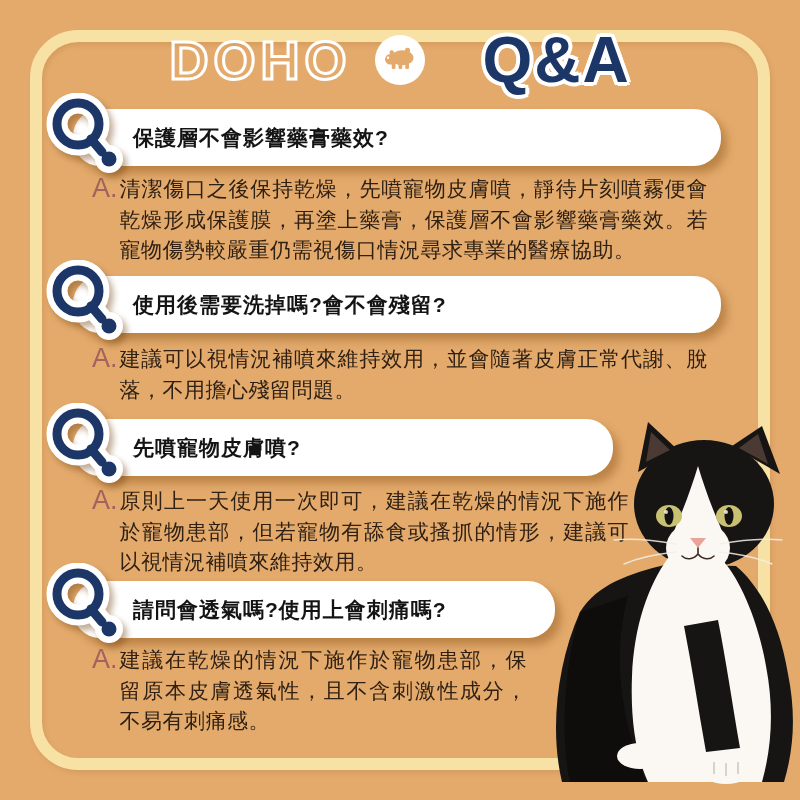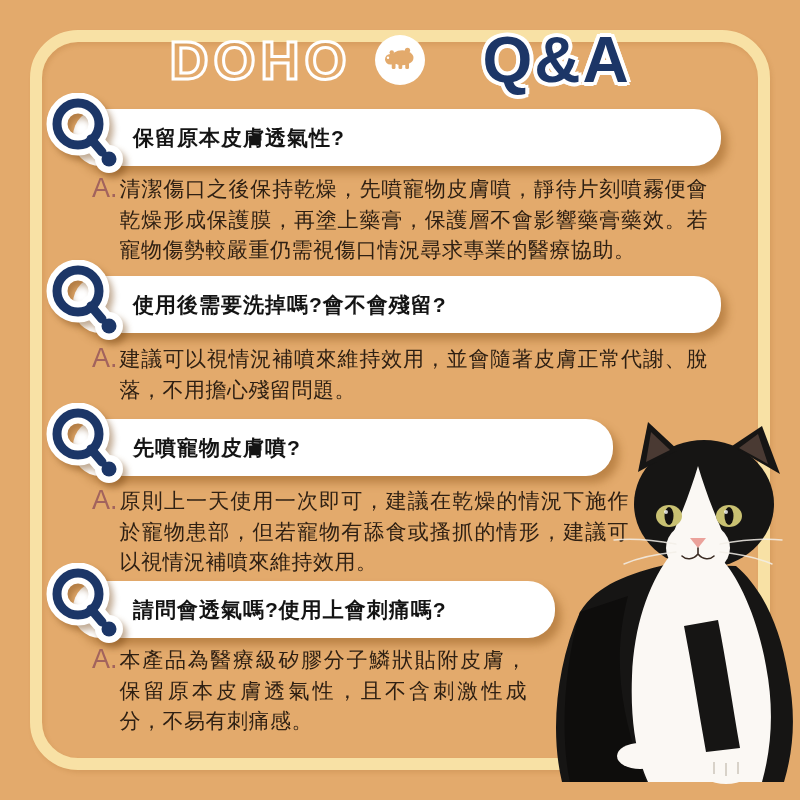--- a/index.html
+++ b/index.html
@@ -96,21 +96,21 @@
           <path d="M49 46 L60 59"></path>
       </g>
       <circle cx="67" cy="66" r="14" fill="#FFFFFF"></circle>
       <g stroke="#1C3667" fill="none" stroke-width="9" stroke-linecap="round">
         <circle cx="36" cy="31" r="21"></circle>
           <path d="M49 46 L60 59"></path>
       </g>
       <circle cx="67" cy="66" r="7.5" fill="#1C3667"></circle>
     </svg>
     <div class="q-bubble">
-      <span class="q-text">保留原本皮膚透氣性?</span>
+      <span class="q-text">保護層不會影響藥膏藥效?</span>
     </div>
     <div class="a-row">
       <span class="a-label">A.</span>
       <p class="a-text">清潔傷口之後保持乾燥，先噴寵物皮膚噴，靜待片刻噴霧便會乾燥形成保護膜，再塗上藥膏，保護層不會影響藥膏藥效。若寵物傷勢較嚴重仍需視傷口情況尋求專業的醫療協助。</p>
     </div>
   </section>
 
   <section class="qa-item i2">
     <svg class="q-icon" viewBox="0 0 92 84" aria-label="Q.">
       <g stroke="#FFFFFF" fill="none" stroke-width="21" stroke-linecap="round">
@@ -166,21 +166,21 @@
         <circle cx="36" cy="31" r="21"></circle>
           <path d="M49 46 L60 59"></path>
       </g>
       <circle cx="67" cy="66" r="7.5" fill="#1C3667"></circle>
     </svg>
     <div class="q-bubble">
       <span class="q-text">請問會透氣嗎?使用上會刺痛嗎?</span>
     </div>
     <div class="a-row">
       <span class="a-label">A.</span>
-      <p class="a-text">本產品為醫療級矽膠分子鱗狀貼附皮膚，保留原本皮膚透氣性，且不含刺激性成分，不易有刺痛感。</p>
+      <p class="a-text">建議在乾燥的情況下施作於寵物患部，保留原本皮膚透氣性，且不含刺激性成分，不易有刺痛感。</p>
     </div>
   </section>
 
   <svg class="cat" viewBox="0 0 266 384" aria-hidden="true">
 
     <path d="M44,196 C20,250 14,316 26,366 L248,366 C258,332 260,298 252,258
              C244,210 226,172 200,150 L132,148 C92,158 62,168 44,196 Z" fill="#161514"></path>
 
     <path d="M44,196 C28,250 24,320 34,366 L110,366 C84,300 76,240 92,180 Z" fill="#0E0D0C"></path>
 

